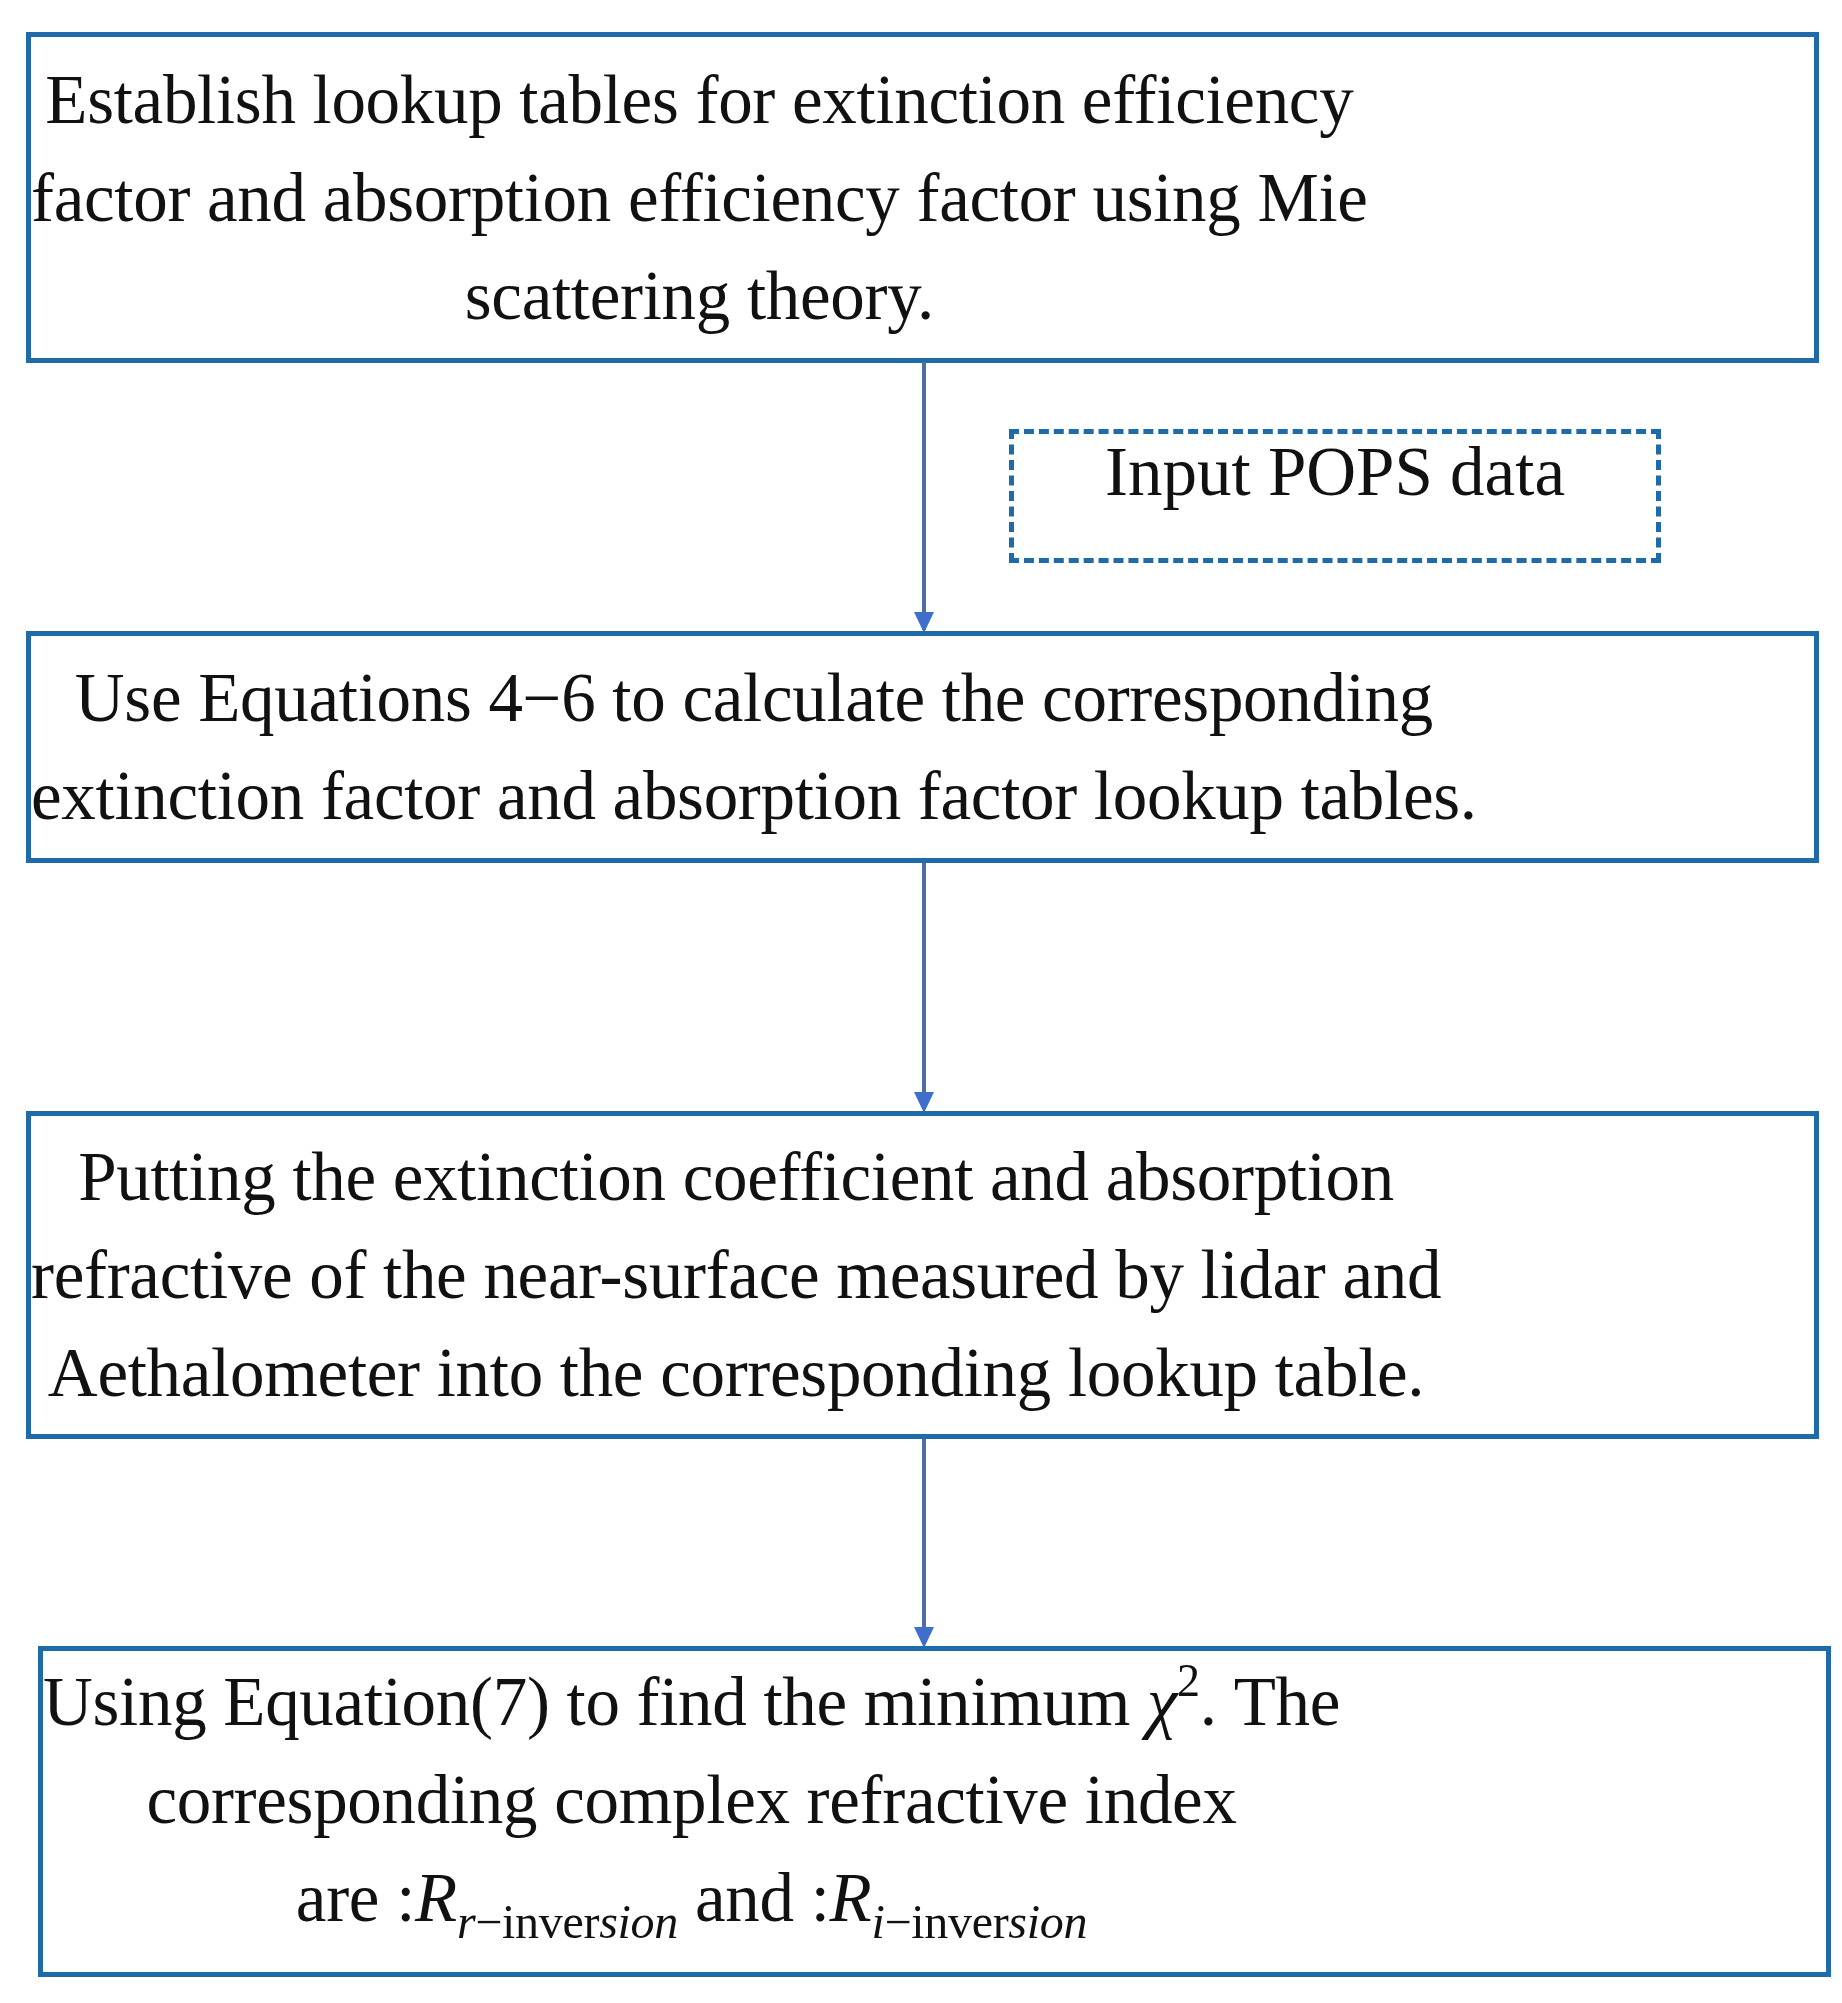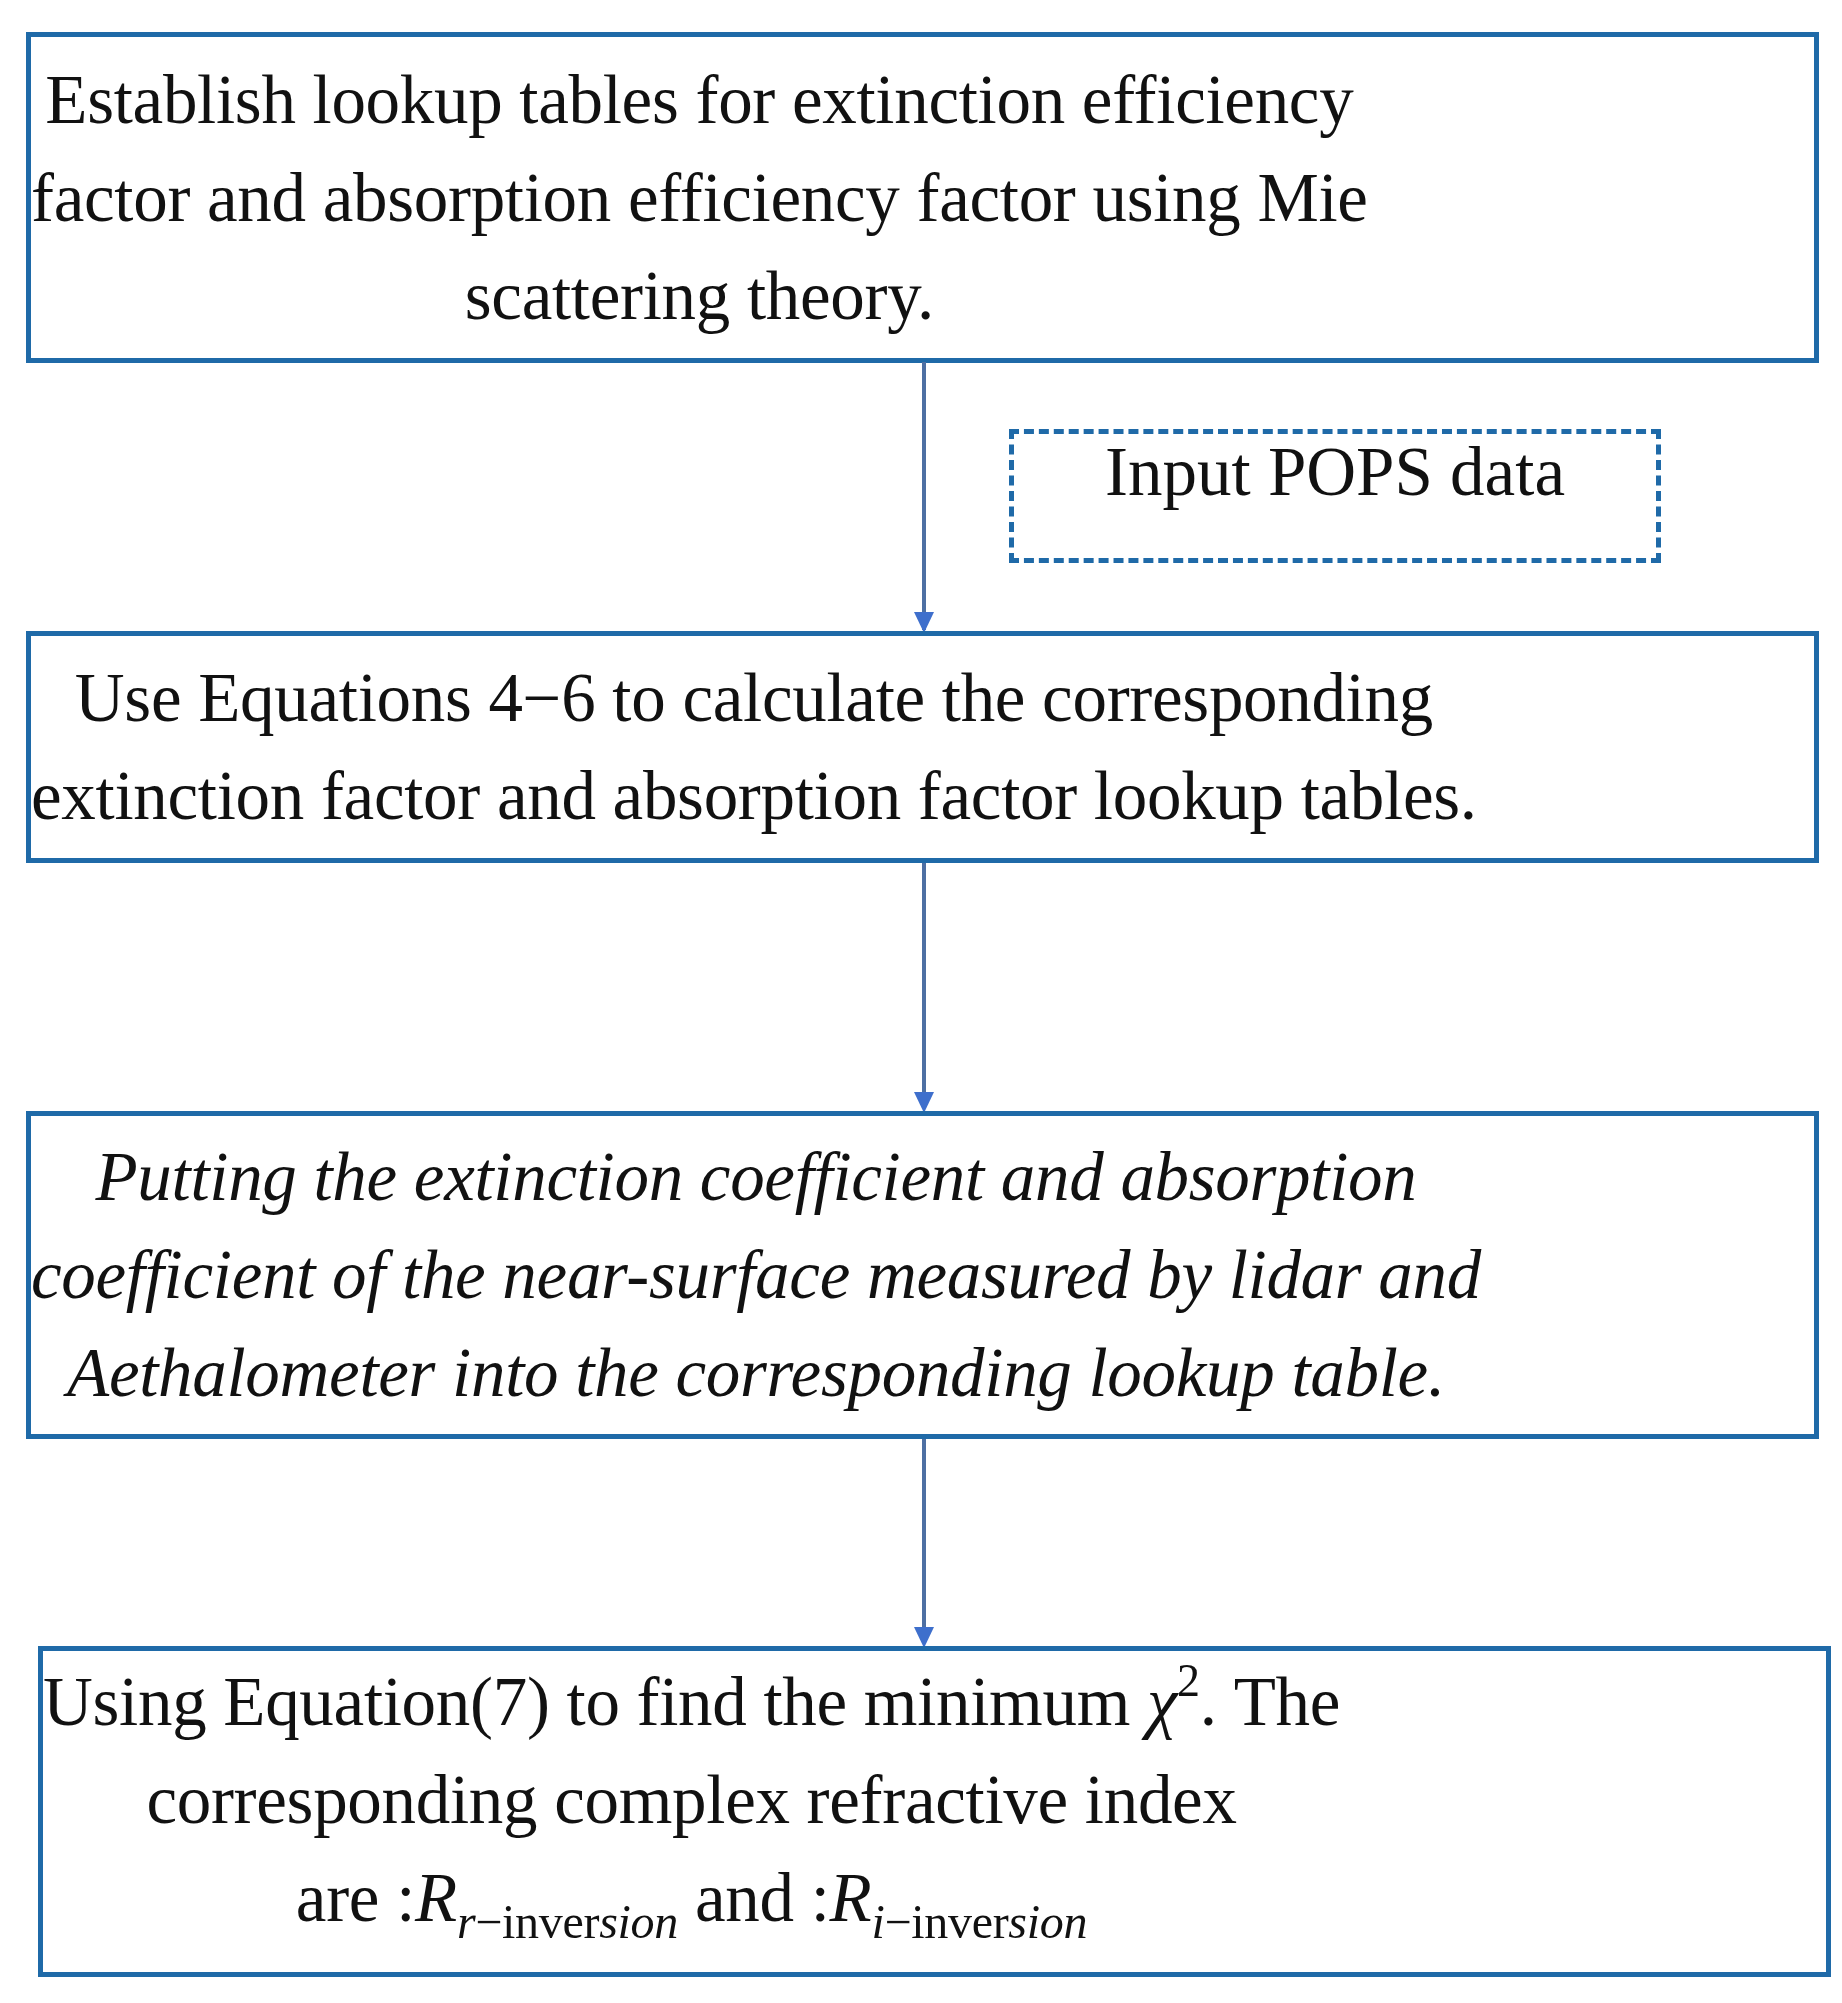--- a/index.html
+++ b/index.html
@@ -41,24 +41,24 @@
 <div class="box" style="left:26px; top:631px; width:1793px; height:232px;">
   <div class="txt">
     <div>Use Equations 4−6 to calculate the corresponding</div>
     <div>extinction factor and absorption factor lookup tables.</div>
   </div>
 </div>
 
 <div class="line" style="left:922px; top:863px; height:234px;"></div>
 <div class="head" style="left:914px; top:1092px;"></div>
 
-<div class="box" style="left:26px; top:1111px; width:1793px; height:328px;font-style:italic;">
+<div class="box" style="left:26px; top:1111px; width:1793px; height:328px;">
   <div class="txt">
     <div>Putting the extinction coefficient and absorption</div>
-    <div>coefficient of the near-surface measured by lidar and</div>
+    <div>refractive of the near-surface measured by lidar and</div>
     <div>Aethalometer into the corresponding lookup table.</div>
   </div>
 </div>
 
 <div class="line" style="left:922px; top:1439px; height:196px;"></div>
 <div class="head" style="left:914px; top:1627px;"></div>
 
 <div class="box" style="left:26px; top:1646px; width:1793px; height:331px;margin-left:12px;">
   <div class="txt">
     <div>

